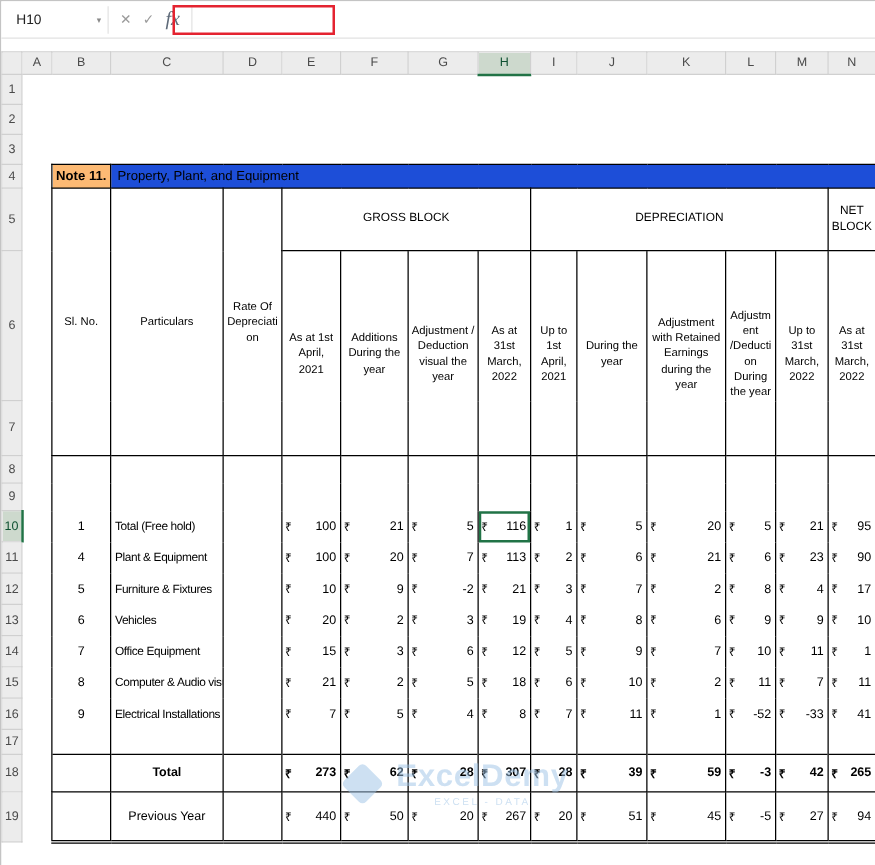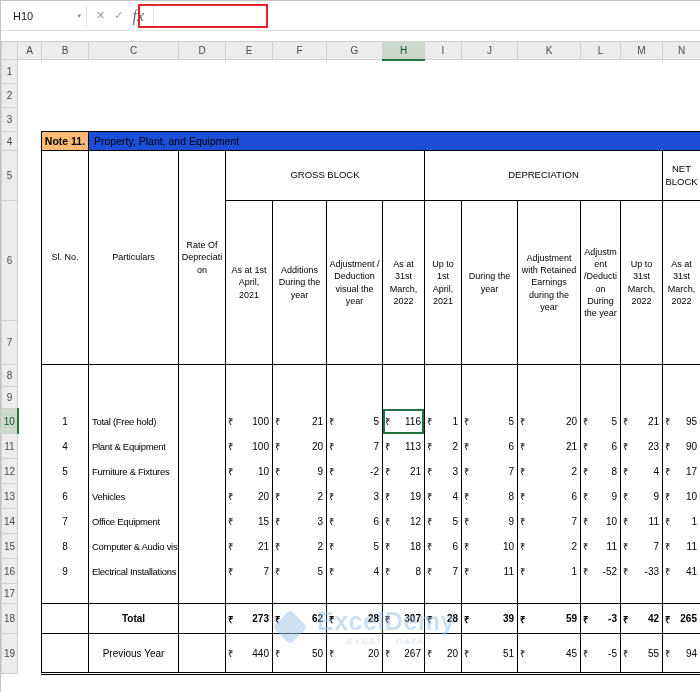--- a/index.html
+++ b/index.html
@@ -353,21 +353,21 @@
     <td class="dc lblc">Previous Year</td>
     <td class="dc"></td>
     <td class="dc num"><span class="rs">₹</span><span>440</span></td>
     <td class="dc num"><span class="rs">₹</span><span>50</span></td>
     <td class="dc num"><span class="rs">₹</span><span>20</span></td>
     <td class="dc num"><span class="rs">₹</span><span>267</span></td>
     <td class="dc num"><span class="rs">₹</span><span>20</span></td>
     <td class="dc num"><span class="rs">₹</span><span>51</span></td>
     <td class="dc num"><span class="rs">₹</span><span>45</span></td>
     <td class="dc num"><span class="rs">₹</span><span>-5</span></td>
-    <td class="dc num"><span class="rs">₹</span><span>55</span></td>
+    <td class="dc num"><span class="rs">₹</span><span>27</span></td>
     <td class="dc num"><span class="rs">₹</span><span>94</span></td>
   </tr>
 </tbody>
   </table>
 
 <div class="watermark">
   <div class="wm-logo"></div>
   <div class="wm-body">
     <div class="wm-text">ExcelDemy</div>
     <div class="wm-sub">EXCEL - DATA</div>

